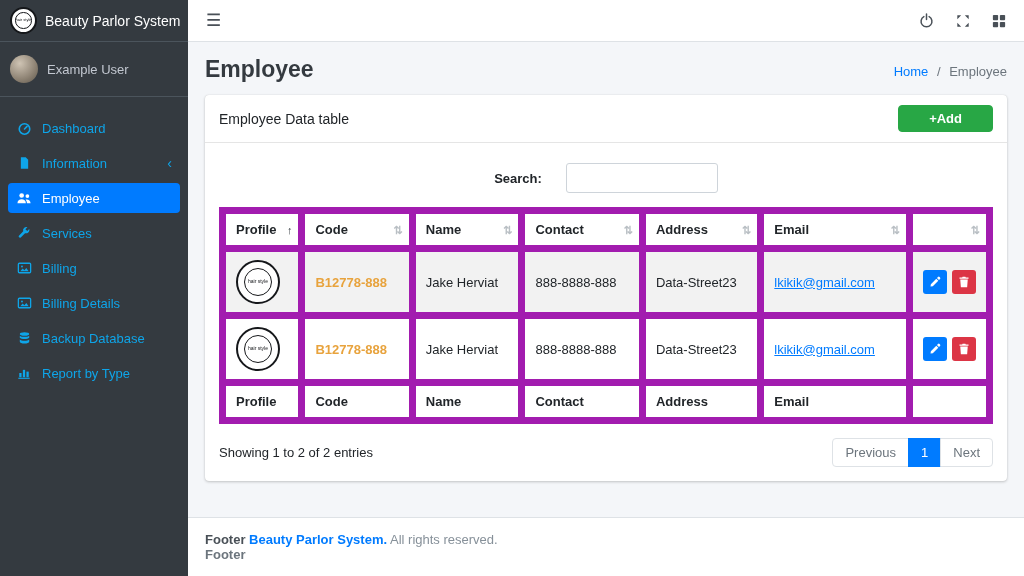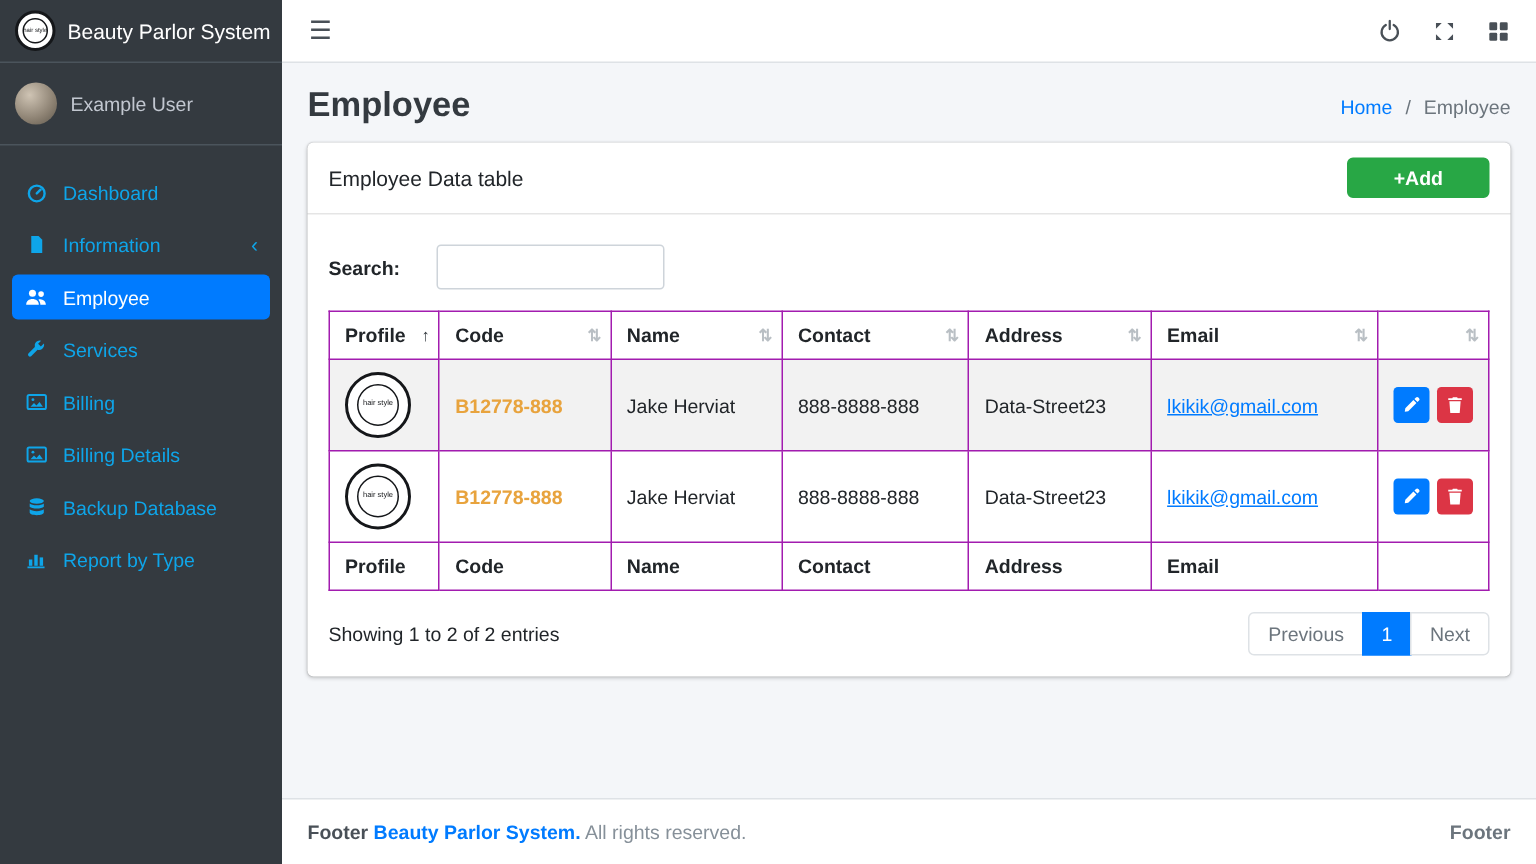--- a/index.html
+++ b/index.html
@@ -35,25 +35,25 @@
   .page-title { font-size:23px; color:#343a40; font-weight:600; }
   .breadcrumb { font-size:13px; color:#6c757d; padding-bottom:4px; }
   .breadcrumb a { color:#007bff; text-decoration:none; cursor:pointer; }
   .breadcrumb .sep { margin:0 5px; color:#6c757d; }
 
   .content { padding:0 17px; }
   .card { background:#fff; border-radius:4px; box-shadow:0 0 1px rgba(0,0,0,.15), 0 1px 3px rgba(0,0,0,.2); }
   .card-header { display:flex; justify-content:space-between; align-items:center; padding:10px 14px; border-bottom:1px solid rgba(0,0,0,.1); font-size:14px; }
   .btn-add { background:#28a745; color:#fff; border:1px solid #28a745; border-radius:4px; padding:5px 30px; font-size:13px; font-weight:bold; cursor:pointer; font-family:inherit; }
   .card-body { padding:12px 14px 14px; }
-  .search-row { display:flex; justify-content:flex-start; align-items:center; gap:24px; font-weight:bold; margin:8px 0 14px; }
+  .search-row { display:flex; justify-content:center; align-items:center; gap:24px; font-weight:bold; margin:8px 0 14px; }
   .search-row input { width:152px; height:30px; border:1px solid #ced4da; border-radius:3px; padding:0 8px; font-size:13px; font-family:inherit; }
 
   table { width:100%; border-collapse:collapse; font-size:13px; }
-  th,td { border:1px solid #a21caf; padding:8px 10px; text-align:left; vertical-align:middle; }
+  th,td { border:7px solid #a21caf; padding:8px 10px; text-align:left; vertical-align:middle; }
   thead th { font-weight:bold; position:relative; padding-right:22px; cursor:pointer; }
   .sort-ico { position:absolute; right:6px; top:50%; transform:translateY(-50%); font-size:11px; color:#b9bfc4; }
   .sort-ico.asc { color:#343a40; font-weight:bold; }
   tbody tr.odd { background:#f2f2f2; }
   .code-text { color:#e8a33d; font-weight:bold; }
   .email-link { color:#007bff; text-decoration:underline; cursor:pointer; }
   td .logo-circle { width:44px; height:44px; }
   td .logo-circle .inner { font-size:5px; }
   .actions { display:flex; gap:5px; }
   .act-btn { width:24px; height:24px; border:none; border-radius:3px; color:#fff; display:inline-flex; align-items:center; justify-content:center; cursor:pointer; }
@@ -61,21 +61,21 @@
   .act-del { background:#dc3545; }
   tfoot th { font-weight:bold; }
 
   .table-footer { display:flex; justify-content:space-between; align-items:center; margin-top:14px; }
   .pagination { display:flex; }
   .page-link { border:1px solid #dee2e6; padding:6px 12px; font-size:13px; color:#6c757d; background:#fff; cursor:pointer; margin-left:-1px; }
   .page-link:first-child { border-radius:4px 0 0 4px; margin-left:0; }
   .page-link:last-child { border-radius:0 4px 4px 0; }
   .page-link.active { background:#007bff; color:#fff; border-color:#007bff; }
 
-  .footer { margin-top:auto; background:#fff; border-top:1px solid #dee2e6; padding:14px 17px; font-size:13px; color:#869099; display:flex; justify-content:space-between; flex-shrink:0; }
+  .footer { margin-top:auto; background:#fff; border-top:1px solid #dee2e6; padding:14px 17px; font-size:13px; color:#869099; display:flex; justify-content:space-between; flex-shrink:0;flex-direction:column; }
   .footer .strong { font-weight:bold; color:#495057; }
   .footer .brand-link { font-weight:bold; color:#007bff; cursor:pointer; }
   .footer-right { font-weight:bold; color:#6c757d; }
 
   col.c-profile{width:62px} col.c-code{width:122px} col.c-name{width:122px}
   col.c-contact{width:132px} col.c-address{width:128px} col.c-email{width:156px} col.c-act{width:56px}
 </style>
 </head>
 <body>
 

